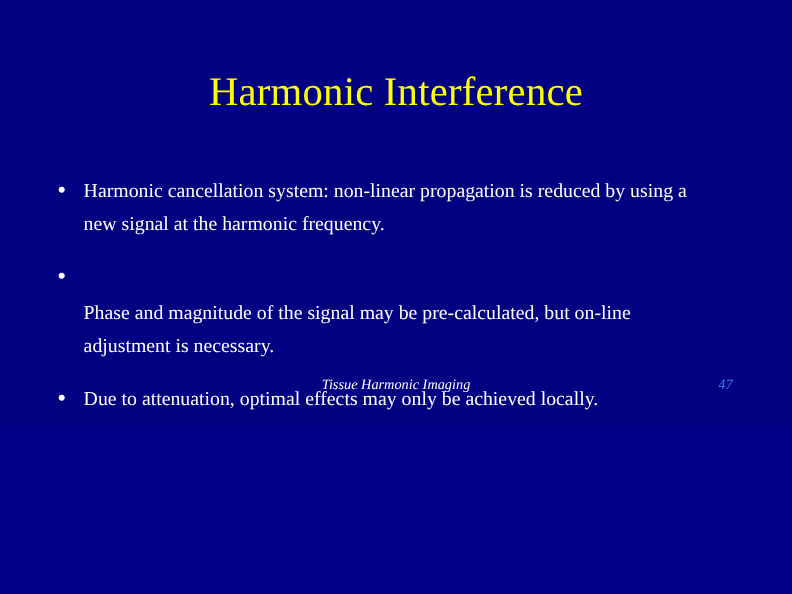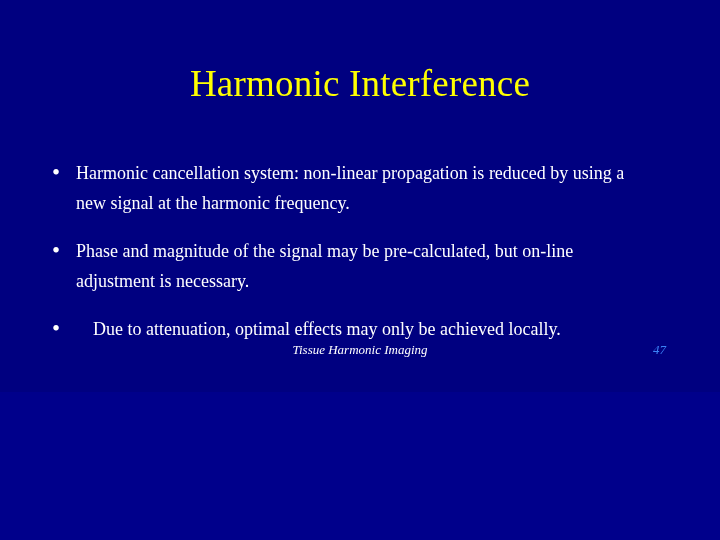--- a/index.html
+++ b/index.html
@@ -52,22 +52,22 @@
     font-family: "Liberation Serif", serif;
   }
   .bullet-text {
     color: #FFFFFF;
     font-size: 18px;
     line-height: 30px;
     font-family: "Liberation Serif", serif;
     flex: 1 1 auto;
   }
   .bullet-1 .bullet-text { max-width: 560px; }
-  .bullet-2 .bullet-text { max-width: 578px; }
-  .bullet-3 .bullet-text { max-width: 520px; margin-left: 17px; }
+  .bullet-2 .bullet-text { max-width: 578px; margin-top: 33px; }
+  .bullet-3 .bullet-text { max-width: 520px; }
 
   .footer {
     position: absolute;
     bottom: 30px;
     left: 0;
     width: 720px;
     height: 20px;
     font-style: italic;
   }
   .footer-text {

